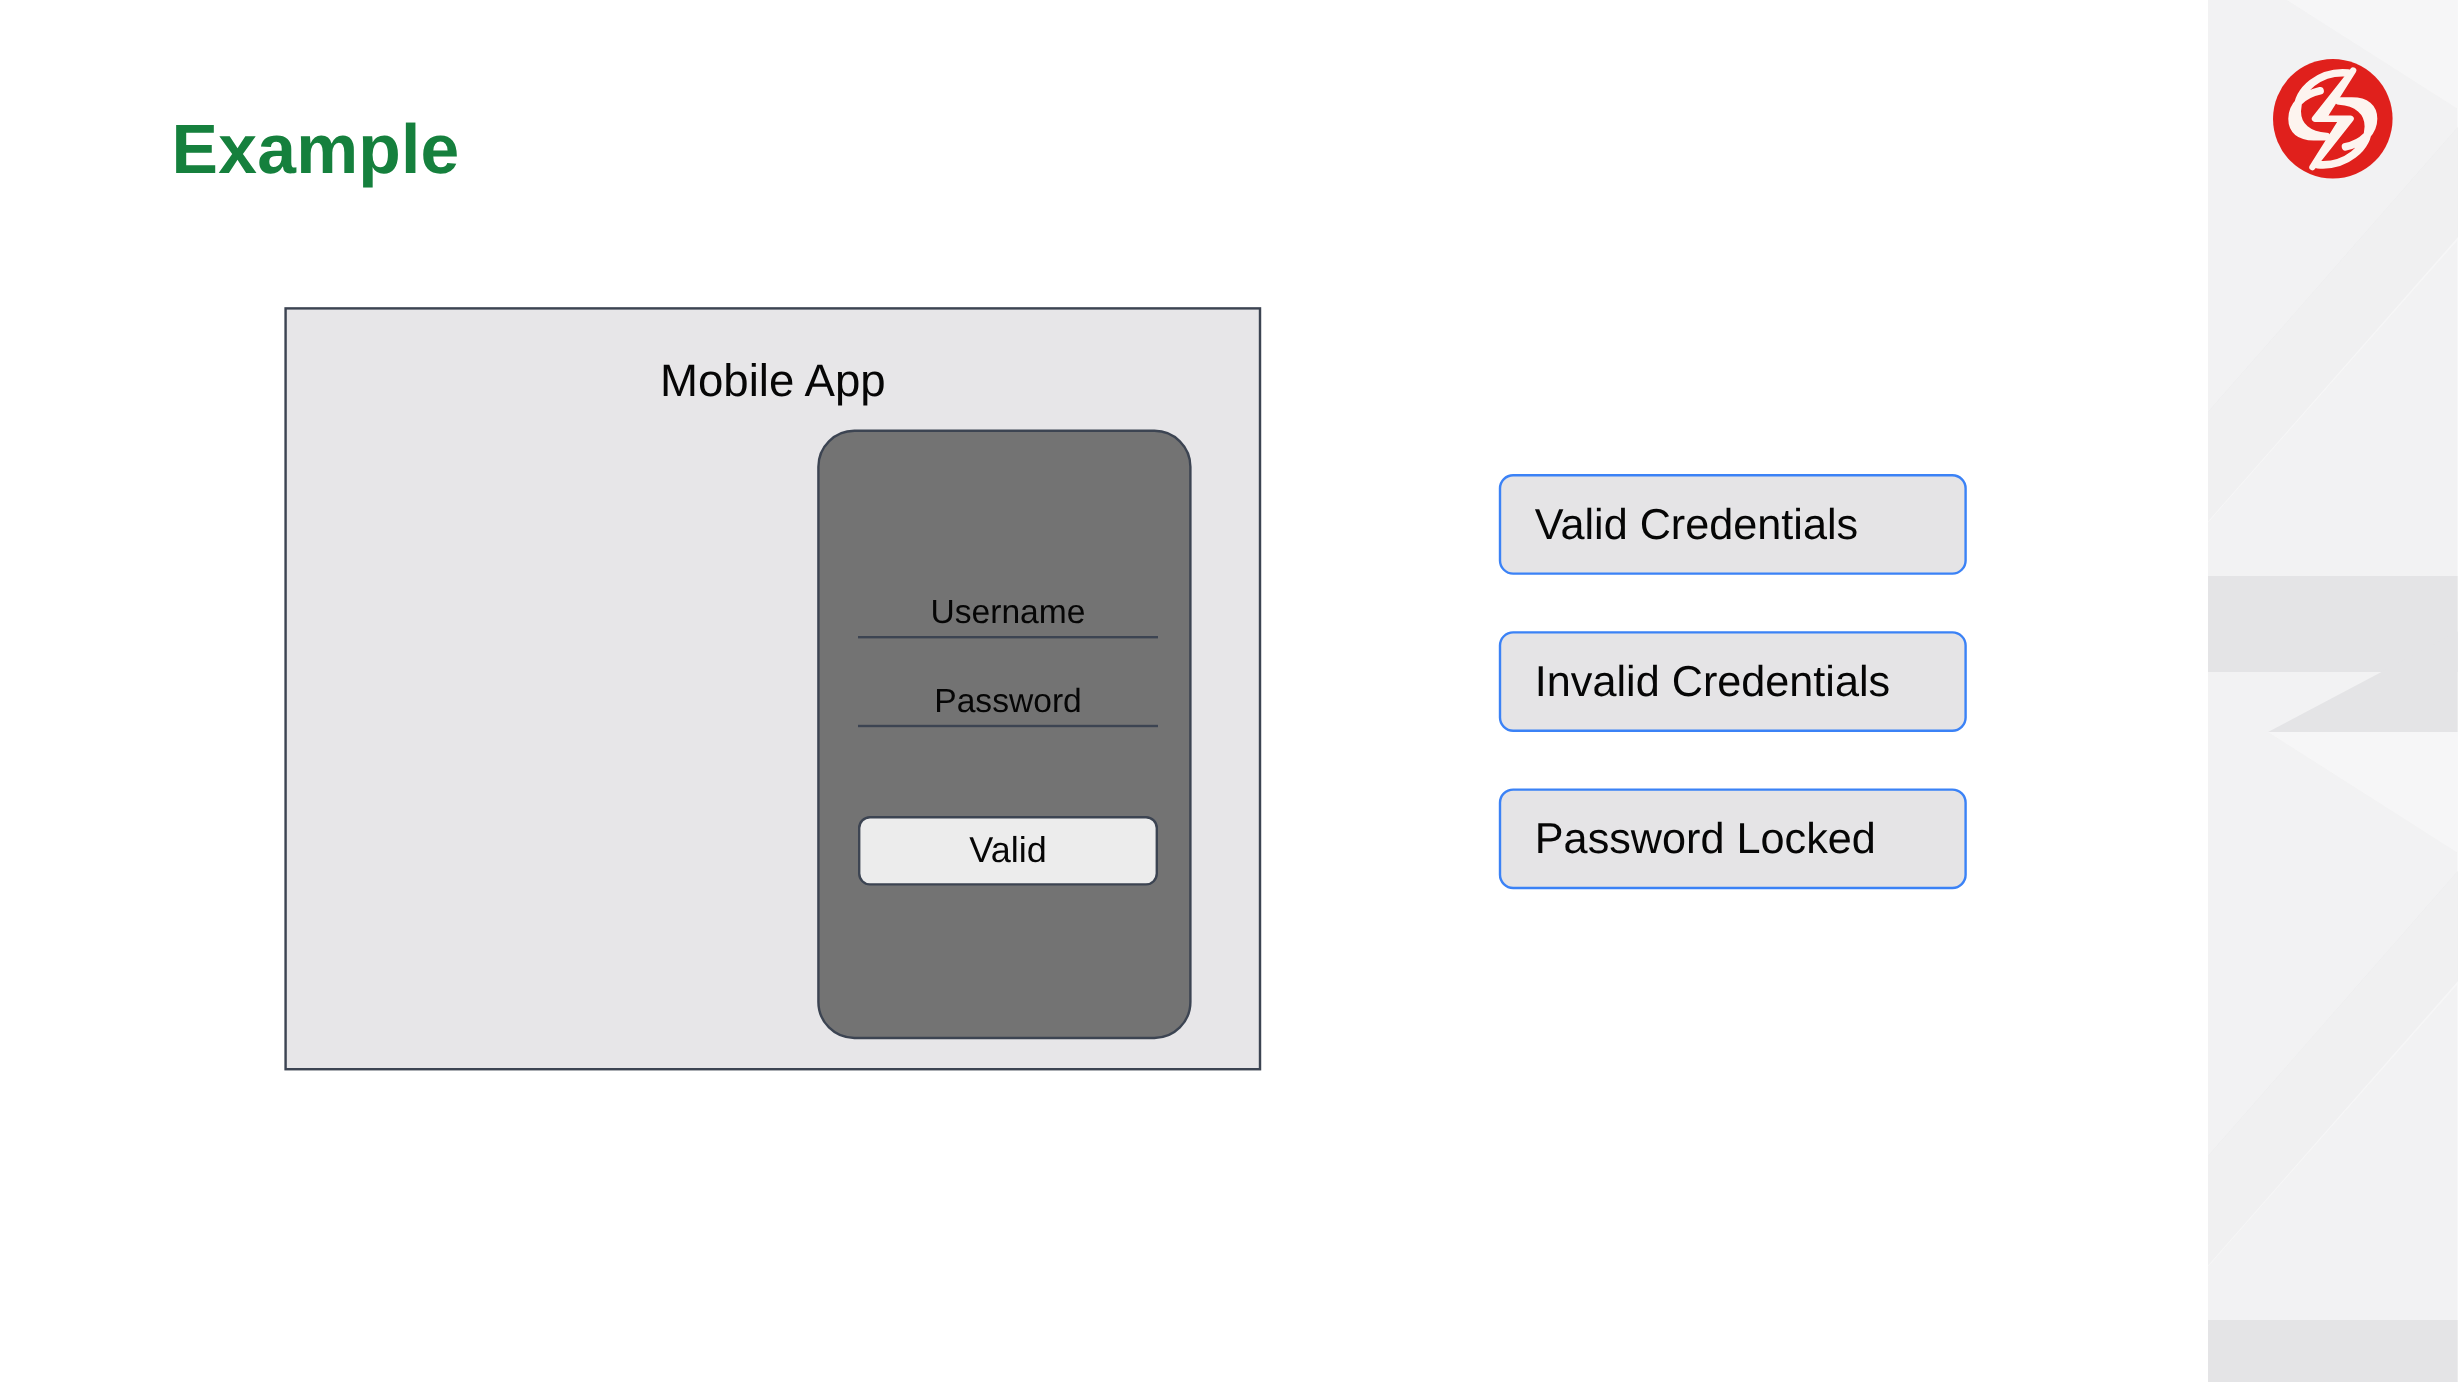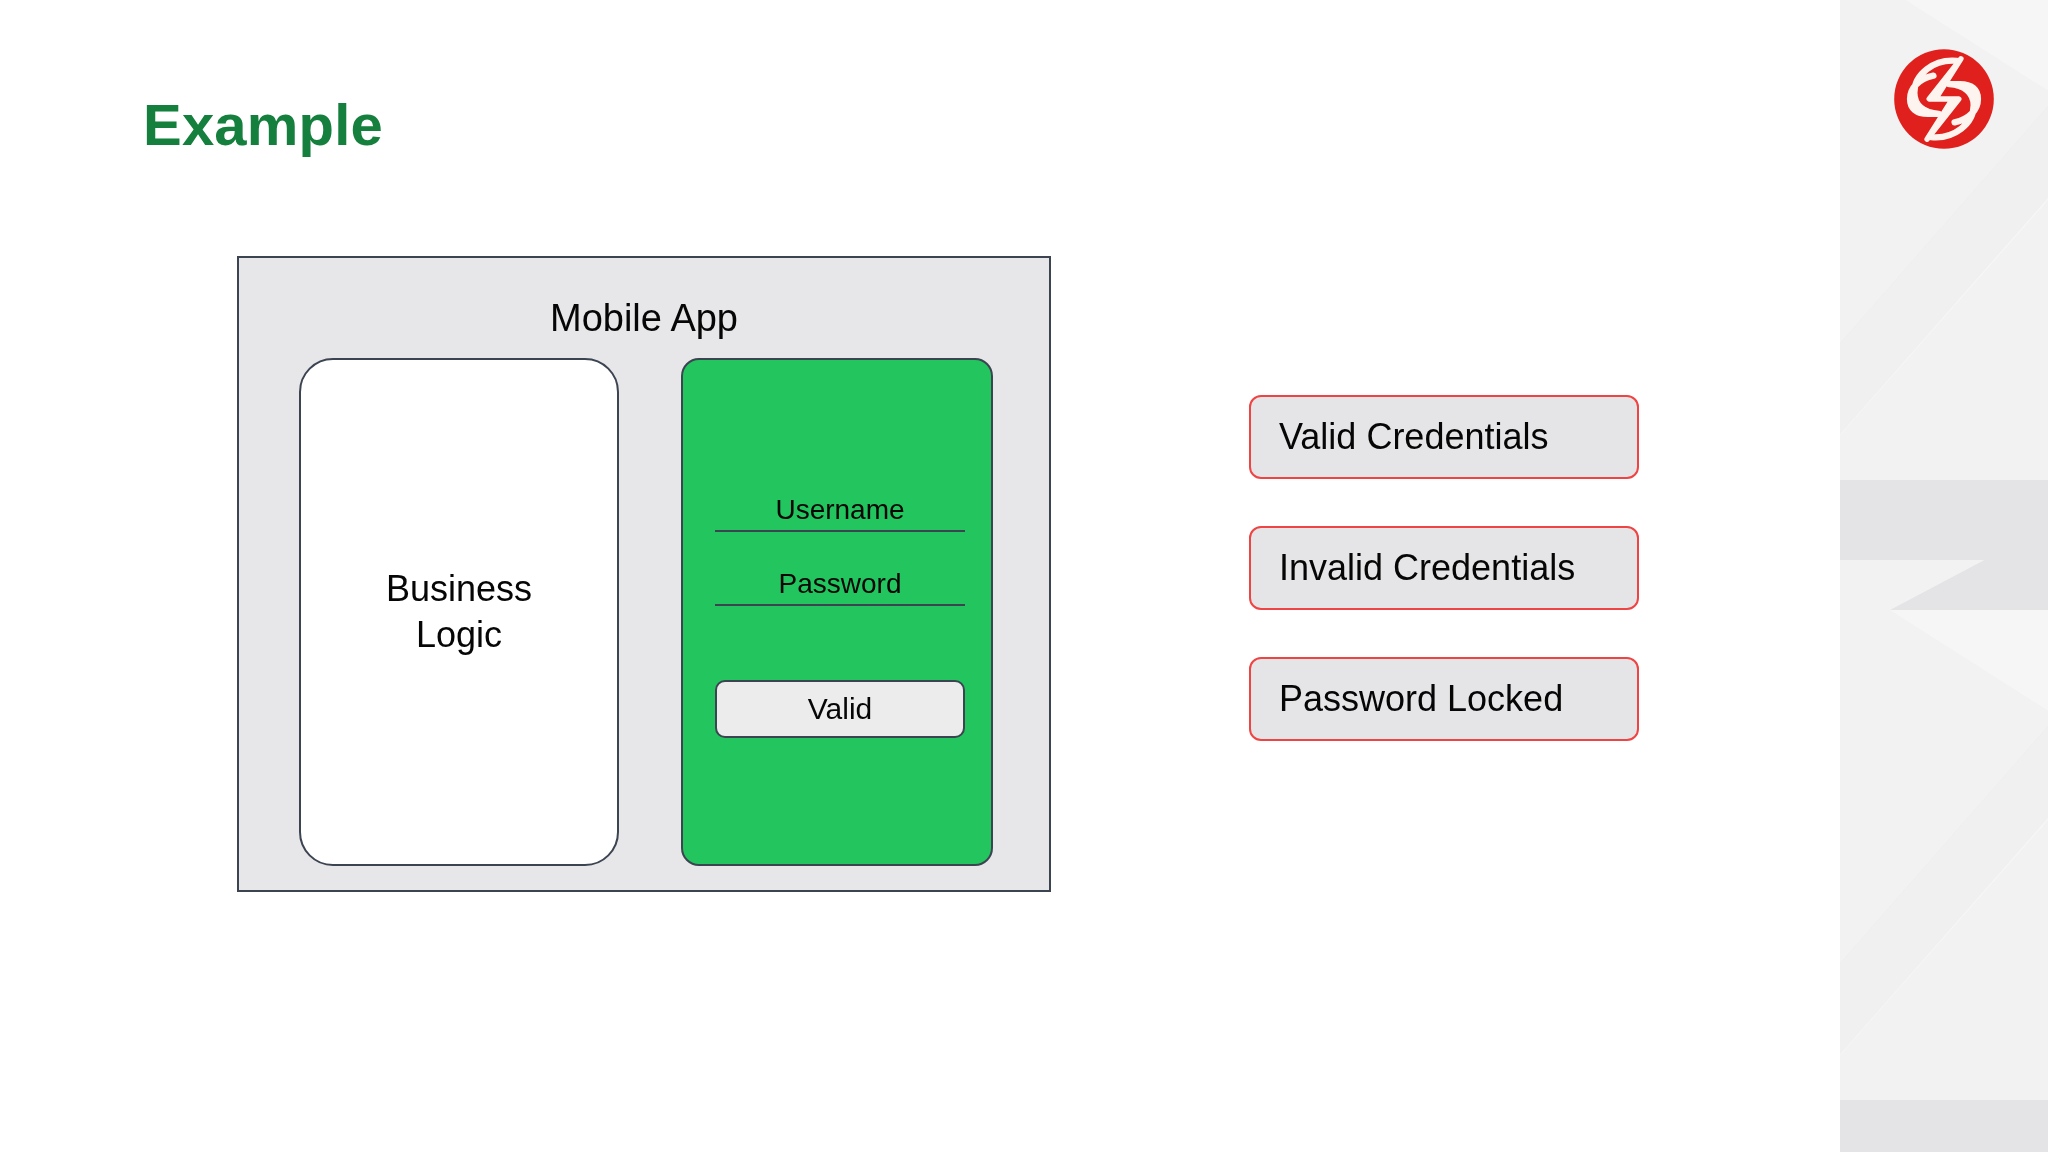--- a/index.html
+++ b/index.html
@@ -99,23 +99,23 @@
     line-height: 1.28;
     white-space: pre-line;
   }
 
   .login-panel {
     position: absolute;
     left: 442px;
     top: 100px;
     width: 312px;
     height: 508px;
-    background: #22c55e;
-    border: 2px solid #3c4452;
-    border-radius: 18px;
+    background: #737373;
+    border: 2px solid #3c4452;
+    border-radius: 31px;
     box-sizing: border-box;
   }
   .field {
     position: absolute;
     left: 32px;
     width: 250px;
   }
   .field-username { top: 134px; }
   .field-password { top: 208px; }
   .field-label {
@@ -151,21 +151,21 @@
   .scenario-list {
     position: absolute;
     left: 1249px;
     top: 395px;
     width: 390px;
   }
   .scenario-box {
     width: 390px;
     height: 84px;
     background: #e5e4e6;
-    border: 2px solid #ef4444;
+    border: 2px solid #3b82f6;
     border-radius: 12px;
     box-sizing: border-box;
     display: flex;
     align-items: center;
     padding-left: 28px;
     margin-bottom: 47px;
     font-size: 36px;
     color: #060606;
     white-space: nowrap;
   }
@@ -196,24 +196,20 @@
     <path d="M66 12 L36 50 L58 50 L34 88 L64 50 L42 50 Z" fill="#e0201c" stroke="#fdf4ef" stroke-width="5" stroke-linejoin="round"></path>
   </svg>
 </div>
 
 <div class="slide-title">Example</div>
 
 <div class="mobile-app">
 
   <div class="mobile-app-title">Mobile App</div>
 
-  <div class="business-logic">
-    <div class="business-logic-label">Business
-Logic</div>
-  </div>
 
   <div class="login-panel">
 
     <div class="field field-username">
       <div class="field-label">Username</div>
       <div class="field-rule"></div>
     </div>
 
     <div class="field field-password">
       <div class="field-label">Password</div>

